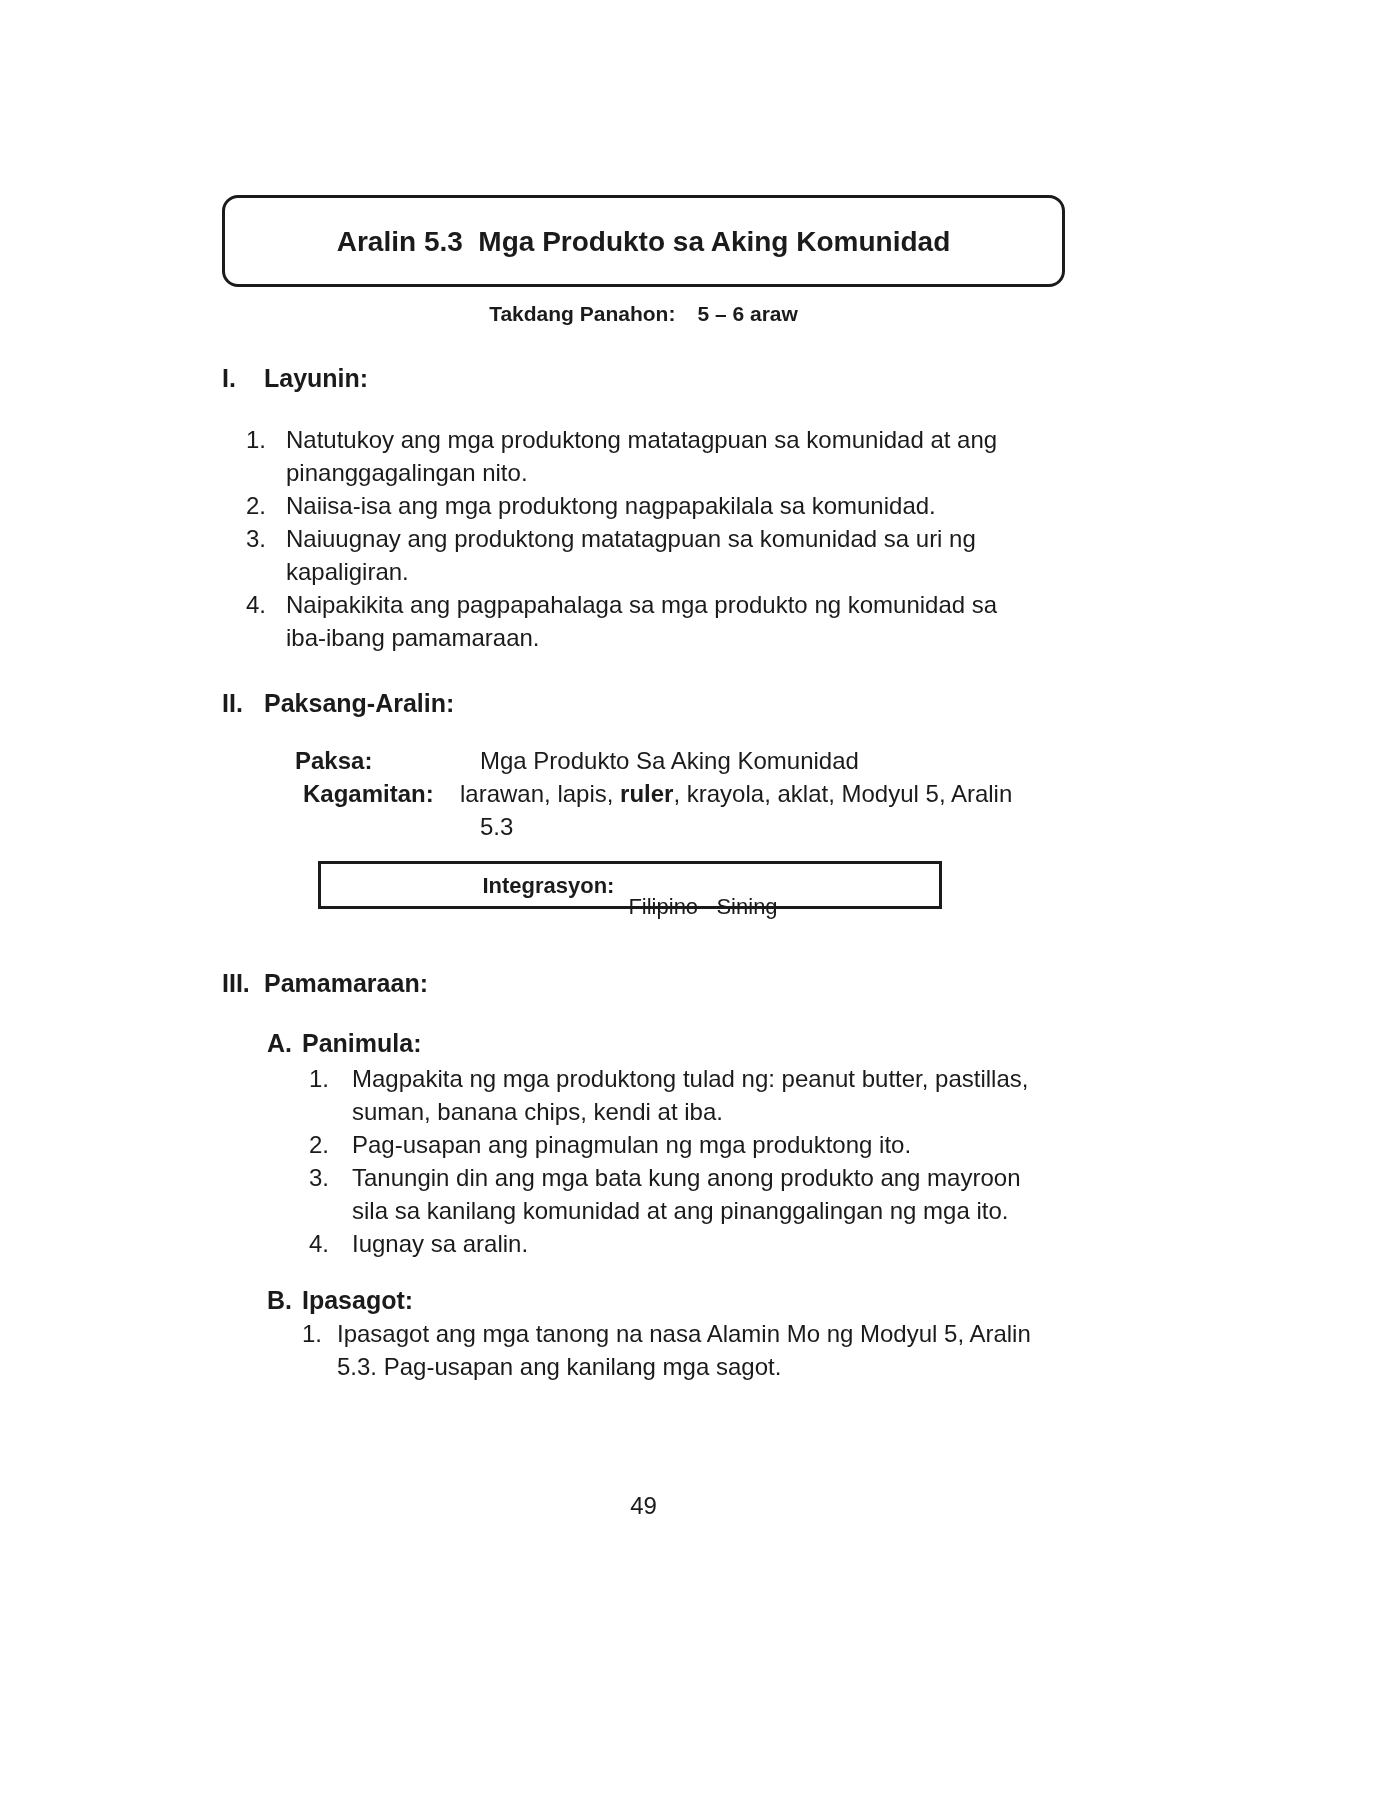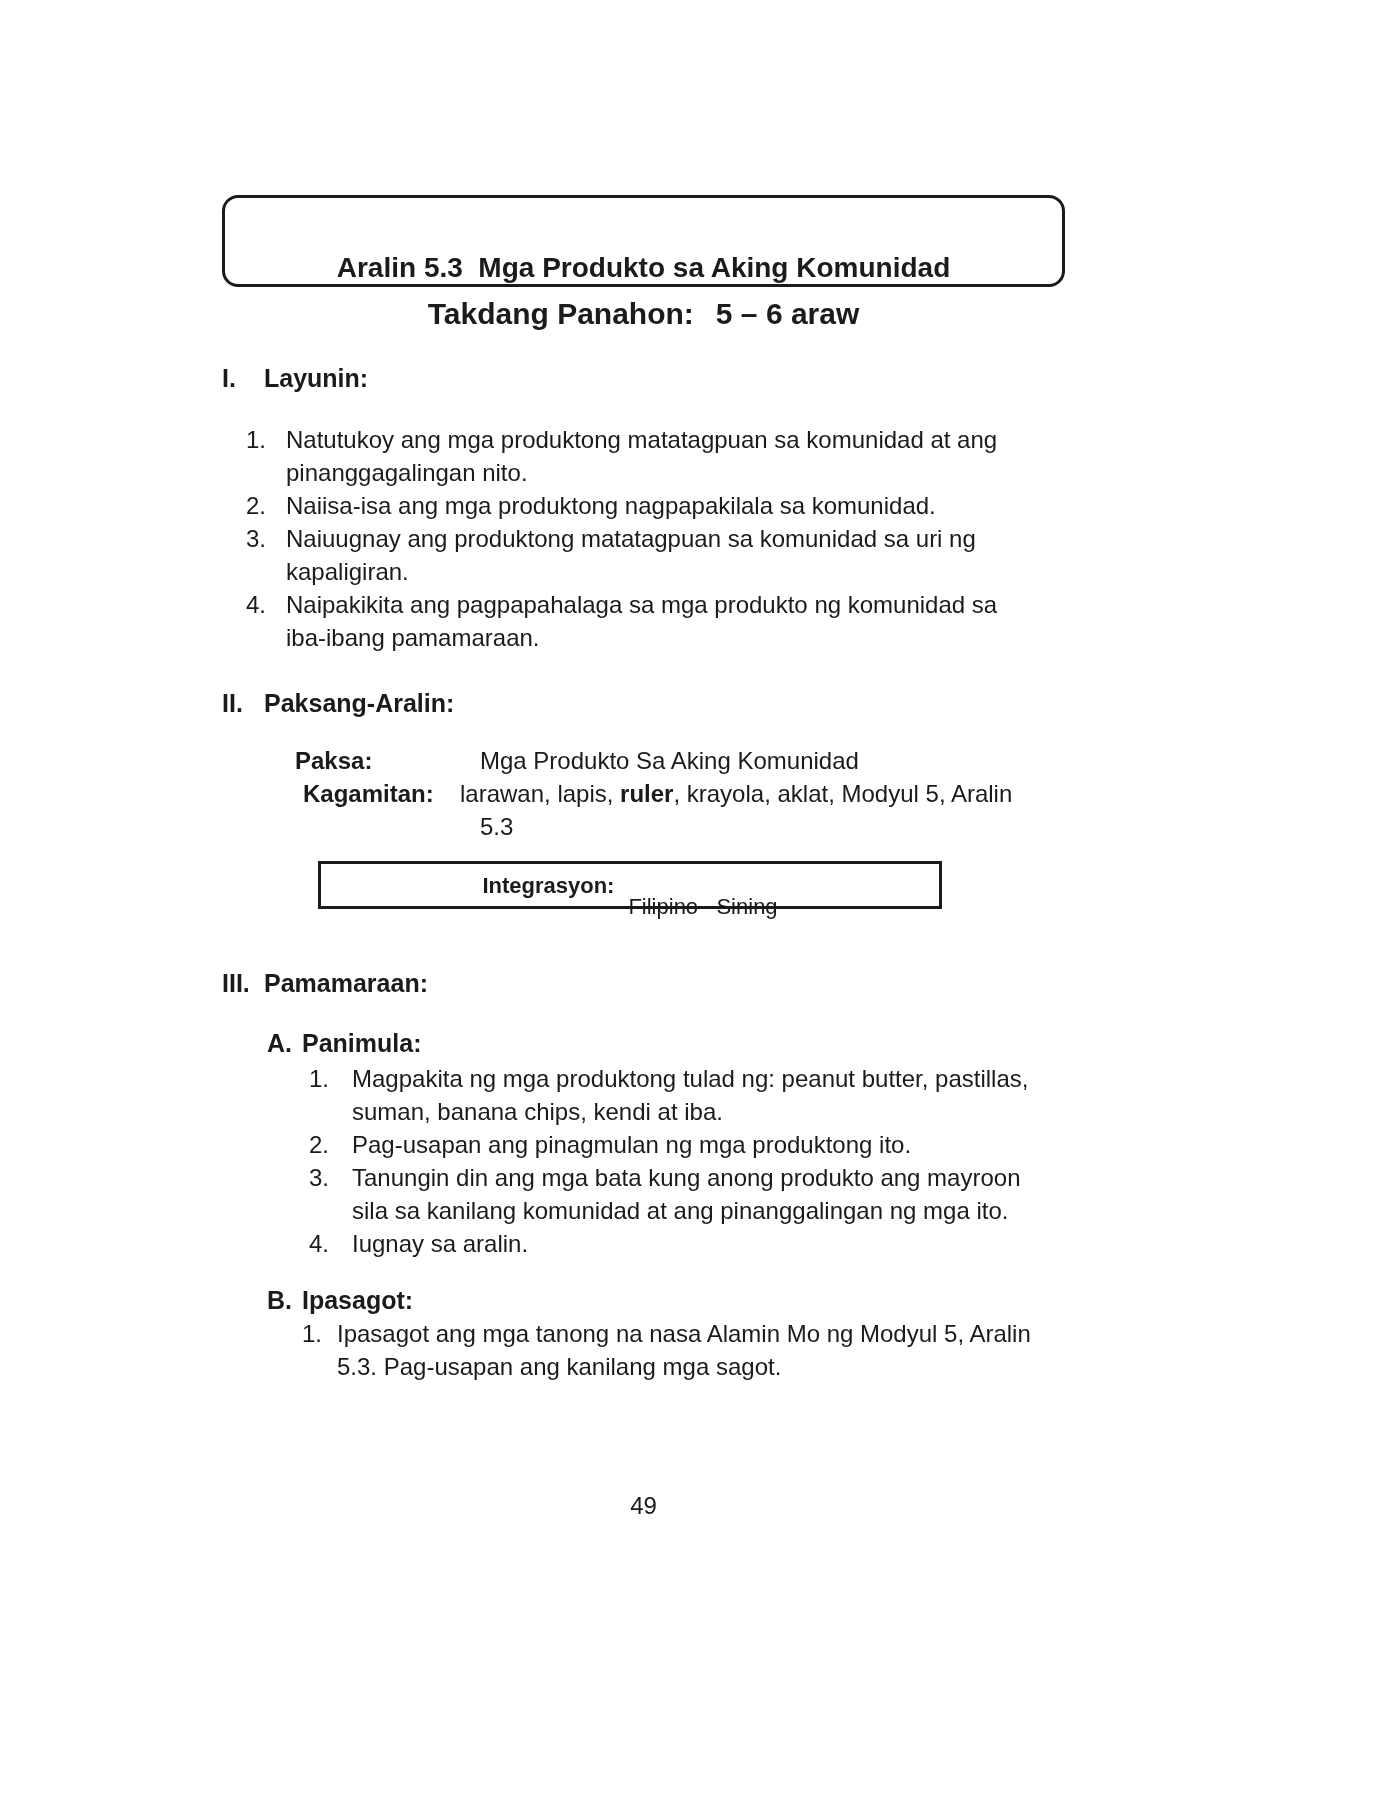--- a/index.html
+++ b/index.html
@@ -21,35 +21,35 @@
     width: 843px;
   }
 
   
   .title-box {
     border: 3px solid #1b1b1b;
     border-radius: 16px;
     height: 92px;
     box-sizing: border-box;
     display: flex;
-    align-items: flex-end;
+    align-items: center;
     justify-content: center;
   }
   .box-title {
     font-weight: bold;
     font-size: 28px;
     white-space: pre-wrap;
   }
 
   
   .takdang {
     margin-top: 10px;
     text-align: center;
     font-weight: bold;
-    font-size: 30px;
+    font-size: 21px;
   }
   .takdang .gap { display: inline-block; width: 22px; }
 
   
   .sec-heading {
     display: flex;
     font-weight: bold;
     font-size: 25px;
   }
   .sec-heading .roman { width: 42px; flex: 0 0 auto; }

